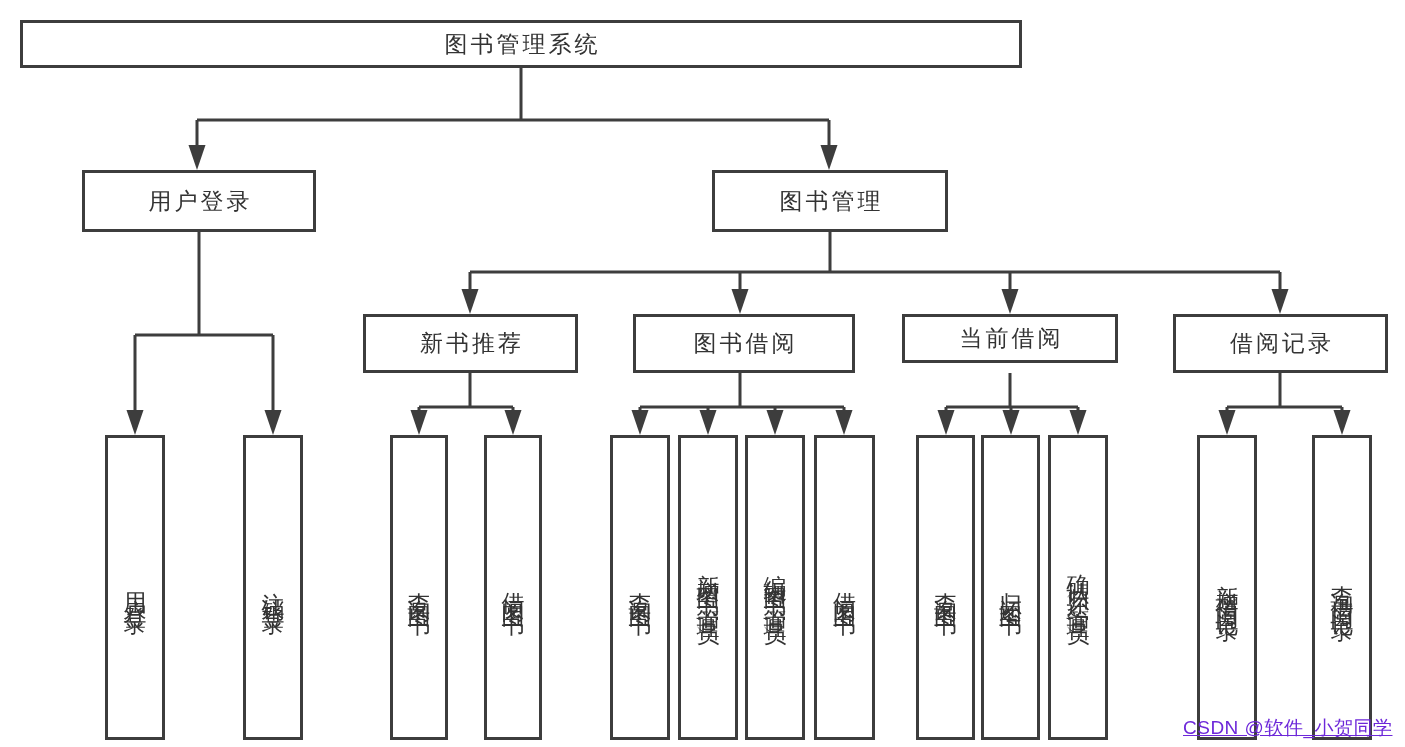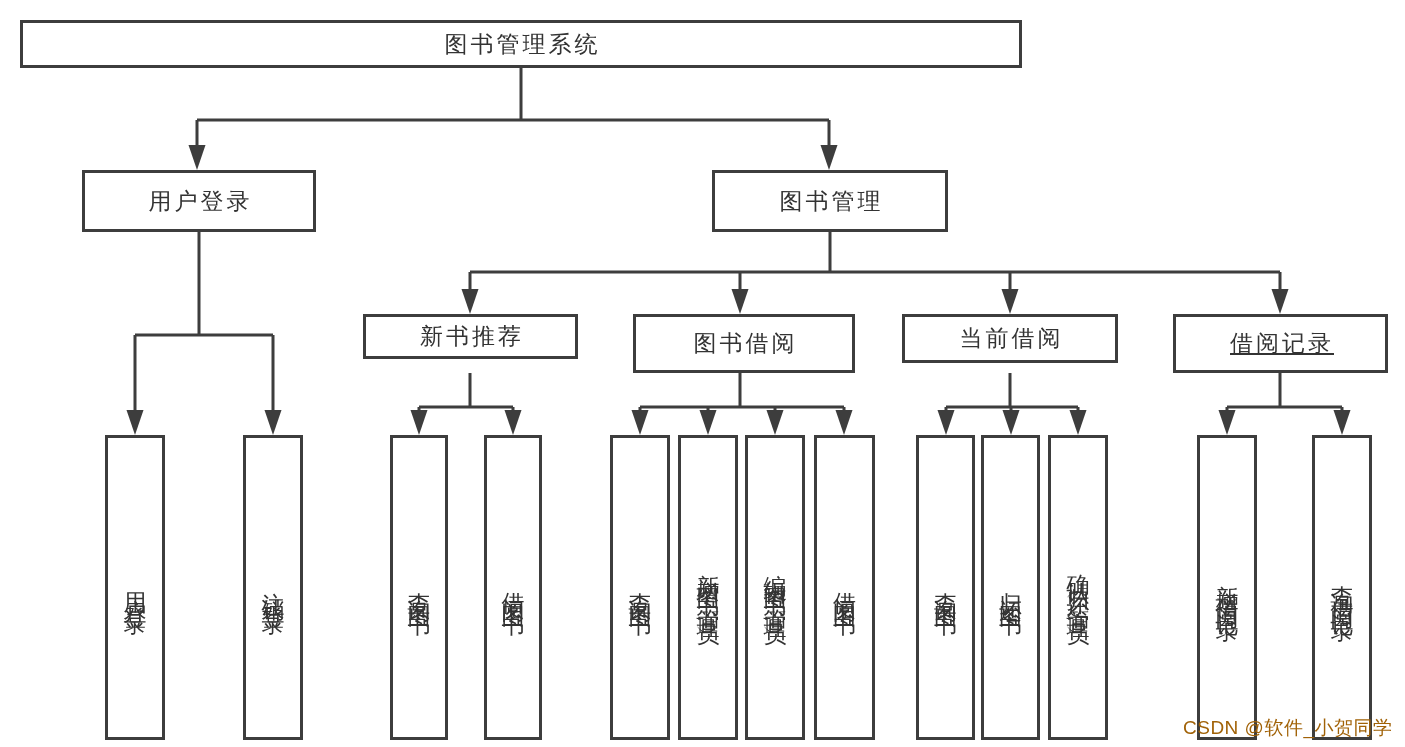--- a/index.html
+++ b/index.html
@@ -46,23 +46,24 @@
     line-height: 1;
     color: #333333;
     white-space: nowrap;
   }
   .watermark {
     position: absolute;
     left: 1183px;
     top: 715px;
     font-size: 19px;
     letter-spacing: 0.5px;
-    color: #a16207;
+    color: #6d28d9;
     z-index: 3;
     white-space: nowrap;
+    text-decoration: underline;
   }
   .line {
     fill: none;
     stroke: #3d3d3d;
     stroke-width: 3;
   }
   .arrowhead {
     fill: #3d3d3d;
     stroke: none;
   }
@@ -117,30 +118,30 @@
   <span class="hlabel">图书管理系统</span>
 </div>
 
 <div class="node" style="left:82px;top:170px;width:234px;height:62px;">
   <span class="hlabel">用户登录</span>
 </div>
 <div class="node" style="left:712px;top:170px;width:236px;height:62px;">
   <span class="hlabel">图书管理</span>
 </div>
 
-<div class="node" style="left:363px;top:314px;width:215px;height:45px;">
+<div class="node" style="left:363px;top:314px;width:215px;height:59px;">
   <span class="hlabel">新书推荐</span>
 </div>
 <div class="node" style="left:633px;top:314px;width:222px;height:59px;">
   <span class="hlabel">图书借阅</span>
 </div>
 <div class="node" style="left:902px;top:314px;width:216px;height:49px;">
   <span class="hlabel">当前借阅</span>
 </div>
-<div class="node" style="left:1173px;top:314px;width:215px;height:59px;text-decoration:underline;">
+<div class="node" style="left:1173px;top:314px;width:215px;height:59px;">
   <span class="hlabel">借阅记录</span>
 </div>
 
 <div class="node vnode" style="left:105px;top:435px;width:60px;height:305px;">
   <span class="vlabel">用户登录</span>
 </div>
 <div class="node vnode" style="left:243px;top:435px;width:60px;height:305px;">
   <span class="vlabel">注销登录</span>
 </div>
 

